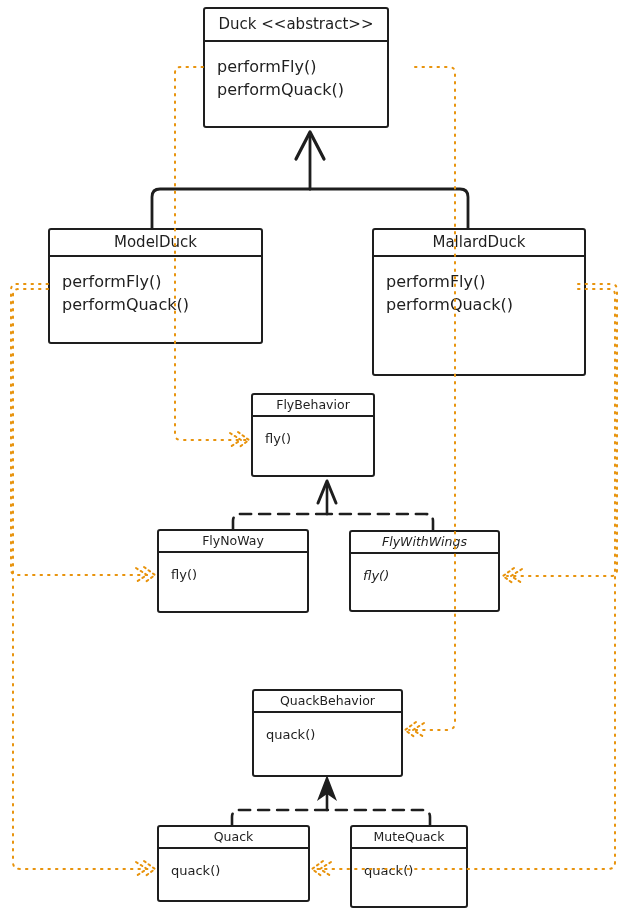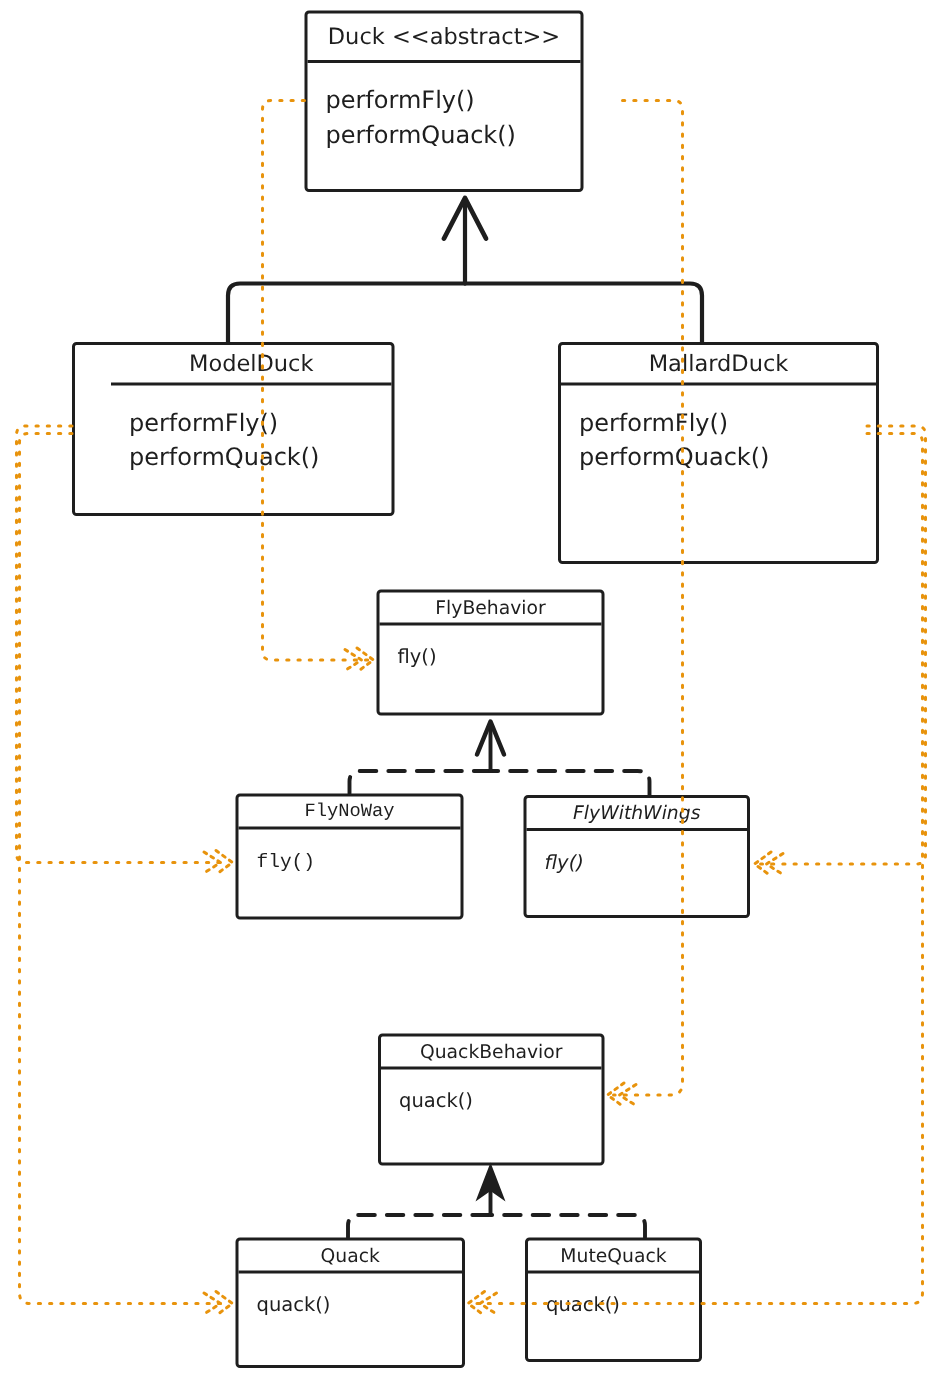--- a/index.html
+++ b/index.html
@@ -21,27 +21,27 @@
   }
   .uml .body{padding:13px 12px 0 12px;}
   .big .hdr{height:25px;line-height:25px;font-size:15px;}
   .big .body{font-size:16px;line-height:23px;}
   #b-duck .hdr{height:31px;line-height:31px;}
   .small .hdr{height:20px;line-height:20px;font-size:12.5px;}
   .small .body{font-size:13px;line-height:17px;}
   .m{white-space:nowrap;}
 
   #b-duck{left:203px;top:7px;width:186px;height:121px;}
-  #b-modelduck{left:48px;top:228px;width:215px;height:116px;padding-left:24px;}
+  #b-modelduck{left:48px;top:228px;width:215px;height:116px;}
   #b-mallardduck{left:372px;top:228px;width:214px;height:148px;}
-  #b-flybehavior{left:251px;top:393px;width:152px;height:84px;}
-  #b-flynoway{left:157px;top:529px;width:152px;height:84px;font-family:Liberation Mono, monospace;}
+  #b-flybehavior{left:251px;top:393px;width:124px;height:84px;}
+  #b-flynoway{left:157px;top:529px;width:152px;height:84px;}
   #b-flywithwings{left:349px;top:530px;width:151px;height:82px;font-style:italic;}
   #b-quackbehavior{left:252px;top:689px;width:151px;height:88px;}
-  #b-quack{left:157px;top:825px;width:153px;height:87px;}
+  #b-quack{left:157px;top:825px;width:153px;height:77px;}
   #b-mutequack{left:350px;top:825px;width:118px;height:83px;}
 
   svg.overlay{position:absolute;left:0;top:0;z-index:5;pointer-events:none;}
 </style>
 </head>
 <body>
 
 <div class="canvas">
 
   <div class="uml big" id="b-duck">

